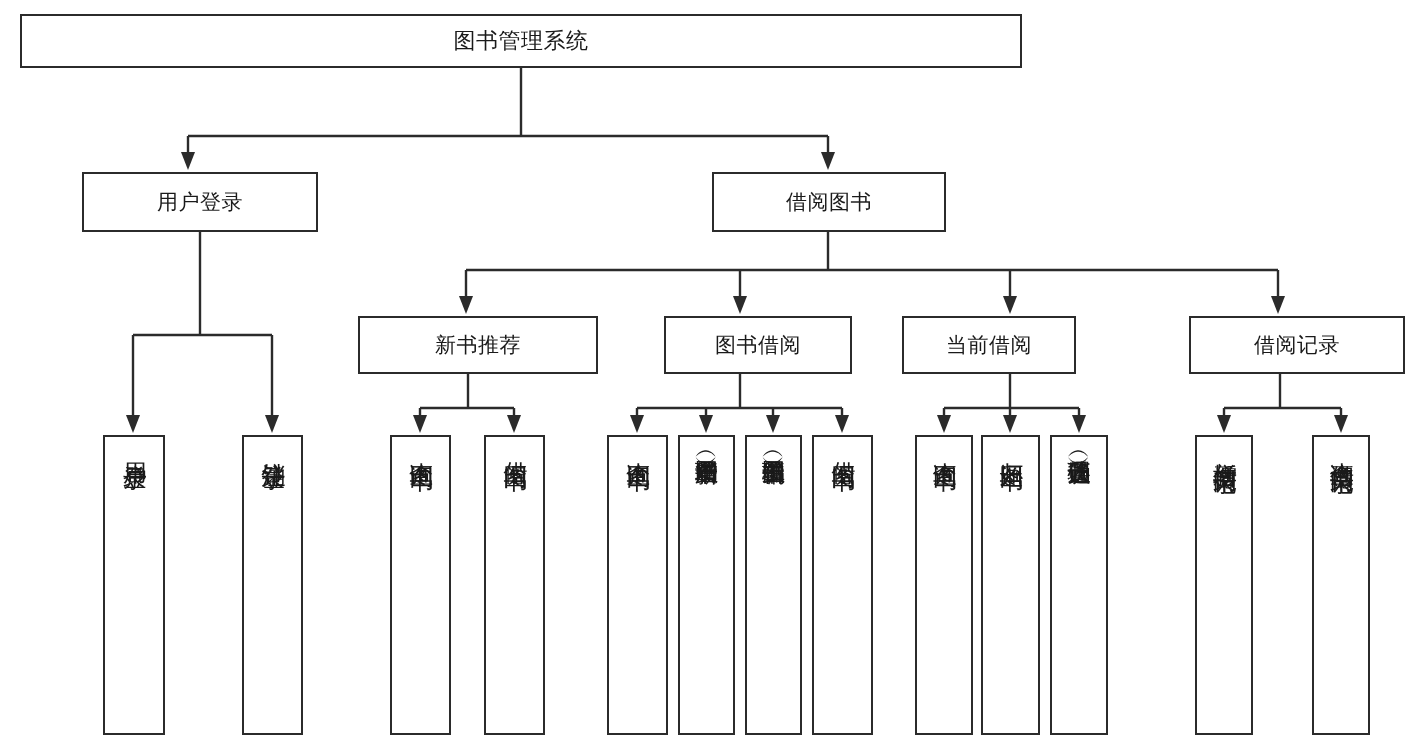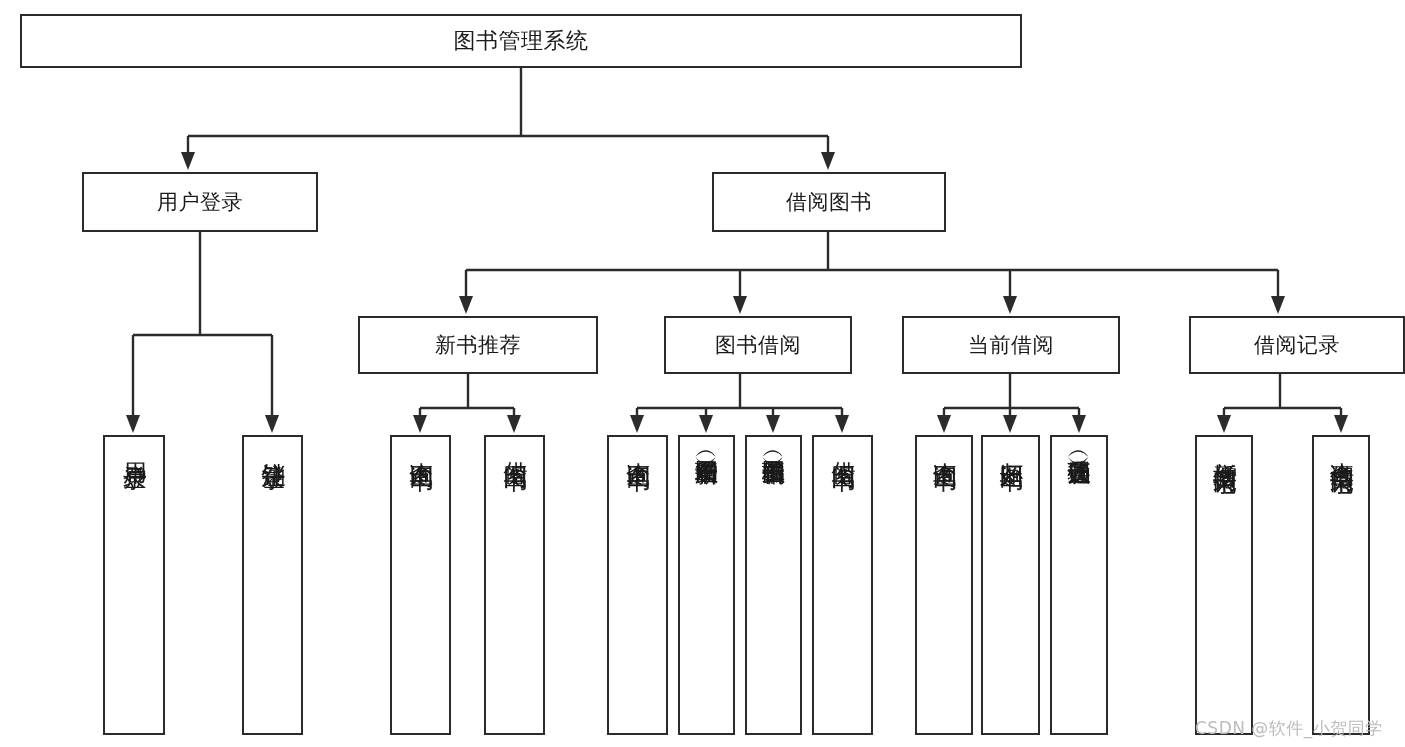--- a/index.html
+++ b/index.html
@@ -135,21 +135,21 @@
       </div>
       <div class="node h" style="left: 712px; top: 172px; width: 234px; height: 60px;">
         <span class="lbl">借阅图书</span>
       </div>
       <div class="node h" style="left: 358px; top: 316px; width: 240px; height: 58px;">
         <span class="lbl">新书推荐</span>
       </div>
       <div class="node h" style="left: 633px; top: 316px; width: 188px; height: 58px; margin-left: 31px;">
         <span class="lbl">图书借阅</span>
       </div>
-      <div class="node h" style="left: 902px; top: 316px; width: 218px; height: 58px;">
+      <div class="node h" style="left: 902px; top: 316px; width: 174px; height: 58px;">
         <span class="lbl">当前借阅</span>
       </div>
       <div class="node h" style="left: 1172px; top: 316px; width: 216px; height: 58px; margin-left: 17px;">
         <span class="lbl">借阅记录</span>
       </div>
       <div class="node v" style="left: 103px; top: 435px; width: 62px; height: 300px;">
         <span class="lbl">用户登录</span>
       </div>
       <div class="node v" style="left: 242px; top: 435px; width: 61px; height: 300px;">
         <span class="lbl">注销登录</span>
@@ -181,14 +181,13 @@
       <div class="node v tall" style="left: 1050px; top: 435px; width: 58px; height: 300px;">
         <span class="lbl">确认归还（管理员）</span>
       </div>
       <div class="node v" style="left: 1195px; top: 435px; width: 58px; height: 300px;">
         <span class="lbl">新增借阅记录</span>
       </div>
       <div class="node v" style="left: 1312px; top: 435px; width: 58px; height: 300px;">
         <span class="lbl">查询借阅记录</span>
       </div>
     </div>
-  <div class="watermark" style="left: 1195px; top: 717px; color: rgb(188, 188, 188);">CSDN @软件_小贺同学</div>
 </div>
 
 </body></html>

